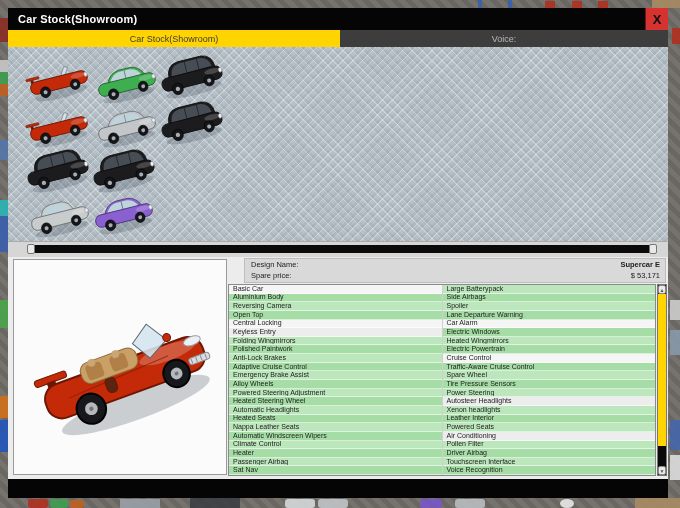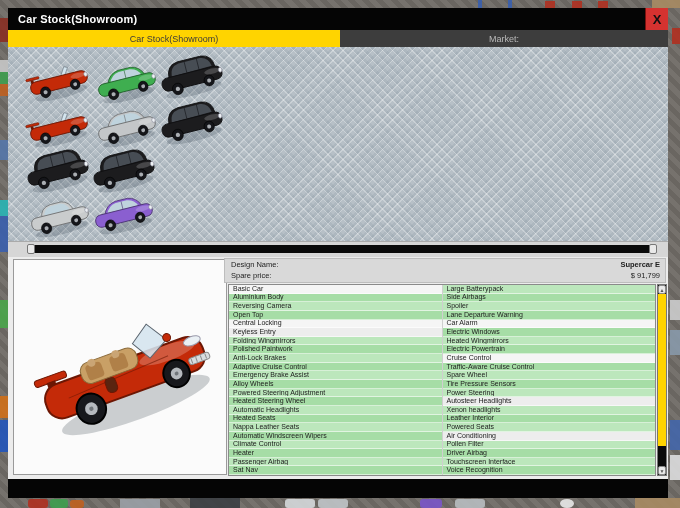--- a/index.html
+++ b/index.html
@@ -31,21 +31,21 @@
   .car-sprite{position:absolute;cursor:pointer;}
   
   .hscroll-row{position:relative;height:15px;background:#d6d6d6;border-top:1px solid #aaa;}
   .hscroll{position:absolute;left:21px;right:13px;top:3px;height:8px;background:#0a0a0a;border-radius:2px;}
   .hs-cap{position:absolute;top:-1px;width:8px;height:10px;background:#e9e9e9;border:1px solid #777;border-radius:2px;box-sizing:border-box;}
   .hs-cap.left{left:-2px;} .hs-cap.right{right:-2px;}
   
   .bottom-panel{position:relative;height:222px;background:#ececec;}
   .car-box{position:absolute;left:5px;top:2px;width:214px;height:216px;background:#fbfbfb;
            border:1px solid #9a9a9a;box-sizing:border-box;display:flex;align-items:center;justify-content:center;}
-  .detail-header{position:absolute;left:216px;right:2px;top:1px;height:25px;background:#d9d9d9;
+  .detail-header{position:absolute;left:236px;right:2px;top:1px;height:25px;background:#d9d9d9;
                  border:1px solid #bdbdbd;box-sizing:border-box;font-size:7.5px;color:#222;}
   .dh-row{display:flex;justify-content:space-between;padding:1px 5px 0 6px;line-height:10px;}
   .features-wrap{position:absolute;left:220px;right:12px;top:27px;bottom:3px;
                  border:1px solid #8a8a8a;box-sizing:border-box;display:flex;background:#fff;}
   .fcol{flex:1 1 50%;display:flex;flex-direction:column;}
   .fcol.left{border-right:1px solid #cfcfcf;}
   .feature-row{flex:1;font-size:7px;line-height:8px;color:#1c1c1c;padding-left:4px;
                display:flex;align-items:center;white-space:nowrap;overflow:hidden;
                border-bottom:1px solid rgba(255,255,255,.55);box-sizing:border-box;}
   .vscroll{position:absolute;right:1px;top:27px;bottom:3px;width:10px;background:#0a0a0a;
@@ -99,21 +99,21 @@
 
   <div class="dialog">
 
     <div class="titlebar">
       <span class="title">Car Stock(Showroom)</span>
       <span class="close-btn">X</span>
     </div>
 
     <div class="tabbar">
       <div class="tab active">Car Stock(Showroom)</div>
-      <div class="tab inactive">Market:</div>
+      <div class="tab inactive">Voice:</div>
     </div>
 
     <div class="showroom" id="showroom">
         <span class="car-sprite" style="left: 16px; top: 10px;"><svg width="68" height="48" viewBox="0 0 120 84">
     <g transform="rotate(-14 60 42)">
       <ellipse cx="60" cy="64" rx="47" ry="9" fill="rgba(40,55,70,.22)"></ellipse>
       <rect x="34" y="35" width="32" height="13" rx="4" fill="#c9a066" stroke="#8a6a3a"></rect>
            <rect x="38" y="37" width="9" height="9" rx="2" fill="#aa7c42"></rect>
            <rect x="52" y="37" width="9" height="9" rx="2" fill="#aa7c42"></rect>
            <path d="M66 36 L76 20 L82 23 L72 38 Z" fill="#d3e4ee" stroke="#66707a"></path>
@@ -312,21 +312,21 @@
           </svg>
         </div>
 
       <div class="detail-header">
         <div class="dh-row">
           <span>Design Name:</span>
           <span style="font-weight:bold;">Supercar E</span>
         </div>
         <div class="dh-row">
           <span>Spare price:</span>
-          <span>$ 91,799</span>
+          <span>$ 53,171</span>
         </div>
       </div>
 
       <div class="features-wrap">
         <div class="fcol left" id="features-left">
             <div class="feature-row" style="background: rgb(245, 245, 245);">Basic Car</div>
             <div class="feature-row" style="background: rgb(166, 221, 166);">Aluminium Body</div>
             <div class="feature-row" style="background: rgb(188, 231, 188);">Reversing Camera</div>
             <div class="feature-row" style="background: rgb(166, 221, 166);">Open Top</div>
             <div class="feature-row" style="background: rgb(245, 245, 245);">Central Locking</div>

